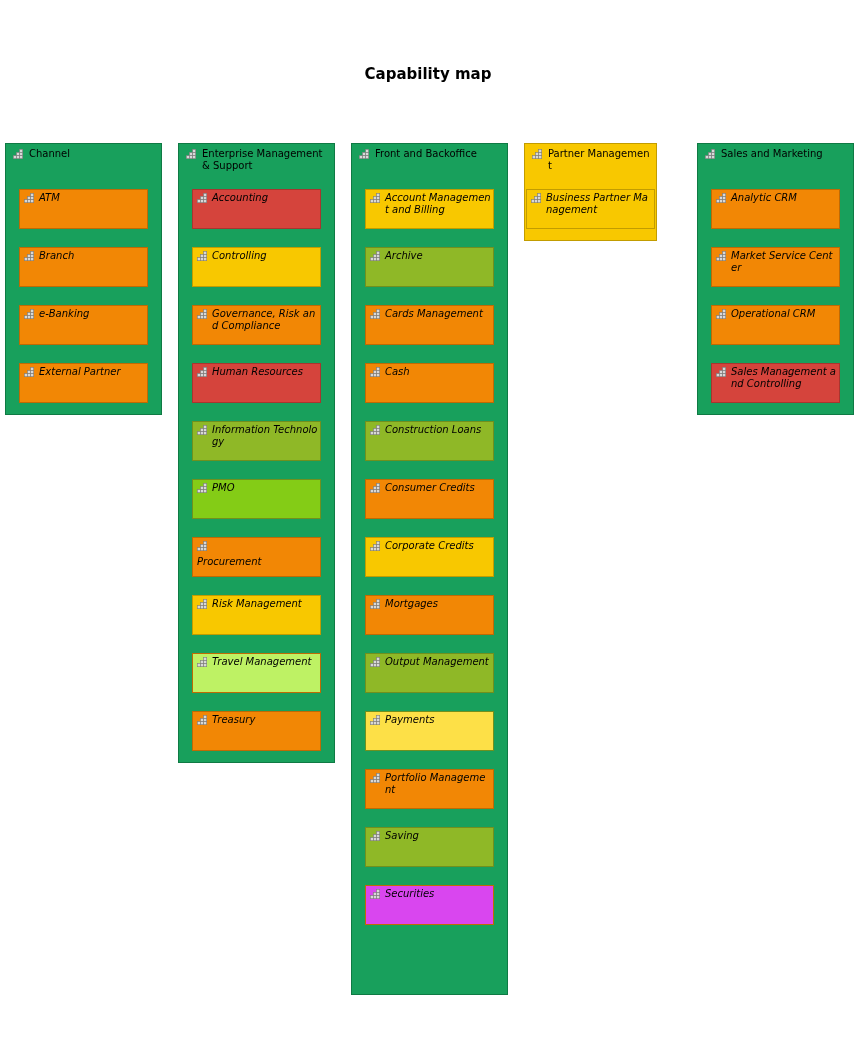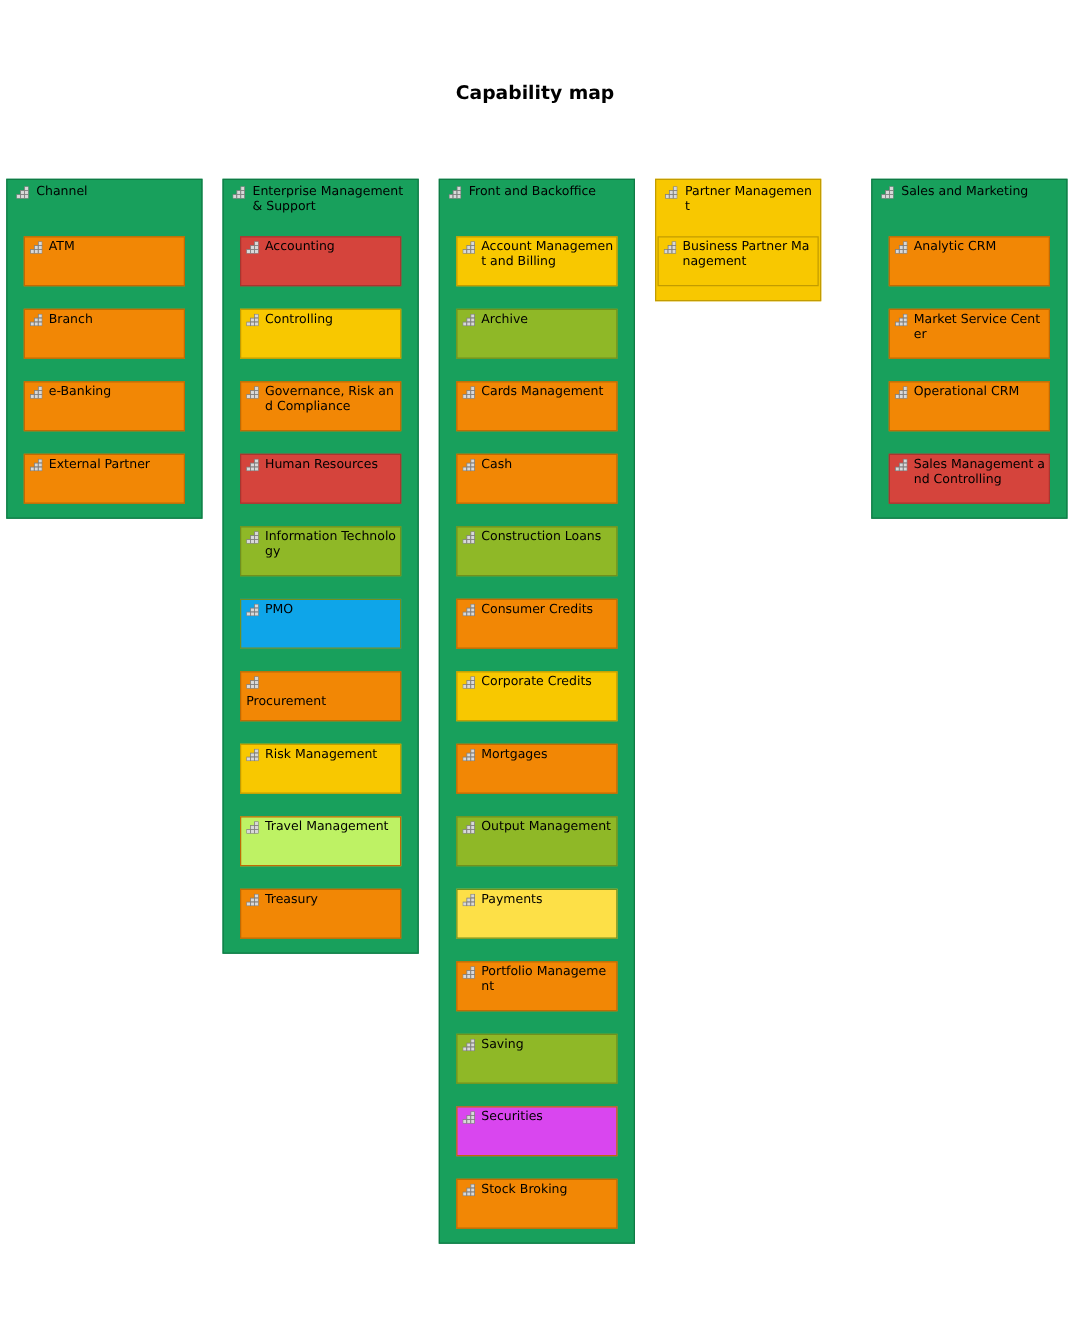--- a/index.html
+++ b/index.html
@@ -9,21 +9,21 @@
               font-size:15px;font-weight:bold;color:#000;}
   .group{position:absolute;box-sizing:border-box;border:1px solid;}
   .group-header{display:flex;align-items:flex-start;gap:6px;padding:4px 6px 0 7px;
                 font-size:10px;line-height:11.5px;color:#000;}
   .group-label{word-break:break-all;}
   .items{position:absolute;top:45px;left:0;right:0;display:flex;flex-direction:column;
          gap:18px;align-items:center;}
   .box{width:129px;height:40px;box-sizing:border-box;border:1px solid;display:flex;
        align-items:flex-start;gap:5px;padding:2px 2px 2px 4px;font-size:10px;
        line-height:11.5px;color:#000;}
-  .box-label{word-break:break-all;}
+  .box-label{word-break:break-all;font-style:italic;}
   .cap-icon{flex:none;margin-top:1px;}
 </style>
 </head>
 <body>
 
 <div id="page">
   <div class="page-title">Capability map</div>
   <div id="map">
       <div class="group" style="left: 5px; top: 143px; width: 157px; height: 272px; background: rgb(24, 160, 92); border-color: rgb(15, 122, 68);">
         <div class="group-header">
@@ -145,21 +145,21 @@
             <svg width="10" height="10" viewBox="0 0 9.9 9.9" class="cap-icon">
               <rect x="0.3" y="6.6" width="3" height="3" fill="#d8d8d8" stroke="#7e7e7e" stroke-width="0.6"></rect>
               <rect x="3.4499999999999997" y="3.4499999999999997" width="3" height="3" fill="#d8d8d8" stroke="#7e7e7e" stroke-width="0.6"></rect>
               <rect x="3.4499999999999997" y="6.6" width="3" height="3" fill="#d8d8d8" stroke="#7e7e7e" stroke-width="0.6"></rect>
               <rect x="6.6" y="0.3" width="3" height="3" fill="#d8d8d8" stroke="#7e7e7e" stroke-width="0.6"></rect>
               <rect x="6.6" y="3.4499999999999997" width="3" height="3" fill="#d8d8d8" stroke="#7e7e7e" stroke-width="0.6"></rect>
               <rect x="6.6" y="6.6" width="3" height="3" fill="#d8d8d8" stroke="#7e7e7e" stroke-width="0.6"></rect>
             </svg>
             <span class="box-label">Information Technology</span>
           </div>
-          <div class="box" style="background: #0ea5e9; border-color: rgb(112, 144, 30);">
+          <div class="box" style="background: #84cc16; border-color: rgb(112, 144, 30);">
             <svg width="10" height="10" viewBox="0 0 9.9 9.9" class="cap-icon">
               <rect x="0.3" y="6.6" width="3" height="3" fill="#d8d8d8" stroke="#7e7e7e" stroke-width="0.6"></rect>
               <rect x="3.4499999999999997" y="3.4499999999999997" width="3" height="3" fill="#d8d8d8" stroke="#7e7e7e" stroke-width="0.6"></rect>
               <rect x="3.4499999999999997" y="6.6" width="3" height="3" fill="#d8d8d8" stroke="#7e7e7e" stroke-width="0.6"></rect>
               <rect x="6.6" y="0.3" width="3" height="3" fill="#d8d8d8" stroke="#7e7e7e" stroke-width="0.6"></rect>
               <rect x="6.6" y="3.4499999999999997" width="3" height="3" fill="#d8d8d8" stroke="#7e7e7e" stroke-width="0.6"></rect>
               <rect x="6.6" y="6.6" width="3" height="3" fill="#d8d8d8" stroke="#7e7e7e" stroke-width="0.6"></rect>
             </svg>
             <span class="box-label">PMO</span>
           </div>
@@ -358,31 +358,20 @@
             <svg width="10" height="10" viewBox="0 0 9.9 9.9" class="cap-icon">
               <rect x="0.3" y="6.6" width="3" height="3" fill="#d8d8d8" stroke="#7e7e7e" stroke-width="0.6"></rect>
               <rect x="3.4499999999999997" y="3.4499999999999997" width="3" height="3" fill="#d8d8d8" stroke="#7e7e7e" stroke-width="0.6"></rect>
               <rect x="3.4499999999999997" y="6.6" width="3" height="3" fill="#d8d8d8" stroke="#7e7e7e" stroke-width="0.6"></rect>
               <rect x="6.6" y="0.3" width="3" height="3" fill="#d8d8d8" stroke="#7e7e7e" stroke-width="0.6"></rect>
               <rect x="6.6" y="3.4499999999999997" width="3" height="3" fill="#d8d8d8" stroke="#7e7e7e" stroke-width="0.6"></rect>
               <rect x="6.6" y="6.6" width="3" height="3" fill="#d8d8d8" stroke="#7e7e7e" stroke-width="0.6"></rect>
             </svg>
             <span class="box-label">Securities</span>
           </div>
-          <div class="box" style="background: rgb(242, 135, 5); border-color: rgb(191, 106, 4);">
-            <svg width="10" height="10" viewBox="0 0 9.9 9.9" class="cap-icon">
-              <rect x="0.3" y="6.6" width="3" height="3" fill="#d8d8d8" stroke="#7e7e7e" stroke-width="0.6"></rect>
-              <rect x="3.4499999999999997" y="3.4499999999999997" width="3" height="3" fill="#d8d8d8" stroke="#7e7e7e" stroke-width="0.6"></rect>
-              <rect x="3.4499999999999997" y="6.6" width="3" height="3" fill="#d8d8d8" stroke="#7e7e7e" stroke-width="0.6"></rect>
-              <rect x="6.6" y="0.3" width="3" height="3" fill="#d8d8d8" stroke="#7e7e7e" stroke-width="0.6"></rect>
-              <rect x="6.6" y="3.4499999999999997" width="3" height="3" fill="#d8d8d8" stroke="#7e7e7e" stroke-width="0.6"></rect>
-              <rect x="6.6" y="6.6" width="3" height="3" fill="#d8d8d8" stroke="#7e7e7e" stroke-width="0.6"></rect>
-            </svg>
-            <span class="box-label">Stock Broking</span>
-          </div>
         </div>
       </div>
       <div class="group" style="left: 524px; top: 143px; width: 133px; height: 98px; background: rgb(248, 200, 0); border-color: rgb(194, 156, 0);">
         <div class="group-header">
           <svg width="10" height="10" viewBox="0 0 9.9 9.9" class="cap-icon">
             <rect x="0.3" y="6.6" width="3" height="3" fill="#d8d8d8" stroke="#7e7e7e" stroke-width="0.6"></rect>
             <rect x="3.4499999999999997" y="3.4499999999999997" width="3" height="3" fill="#d8d8d8" stroke="#7e7e7e" stroke-width="0.6"></rect>
             <rect x="3.4499999999999997" y="6.6" width="3" height="3" fill="#d8d8d8" stroke="#7e7e7e" stroke-width="0.6"></rect>
             <rect x="6.6" y="0.3" width="3" height="3" fill="#d8d8d8" stroke="#7e7e7e" stroke-width="0.6"></rect>
             <rect x="6.6" y="3.4499999999999997" width="3" height="3" fill="#d8d8d8" stroke="#7e7e7e" stroke-width="0.6"></rect>

